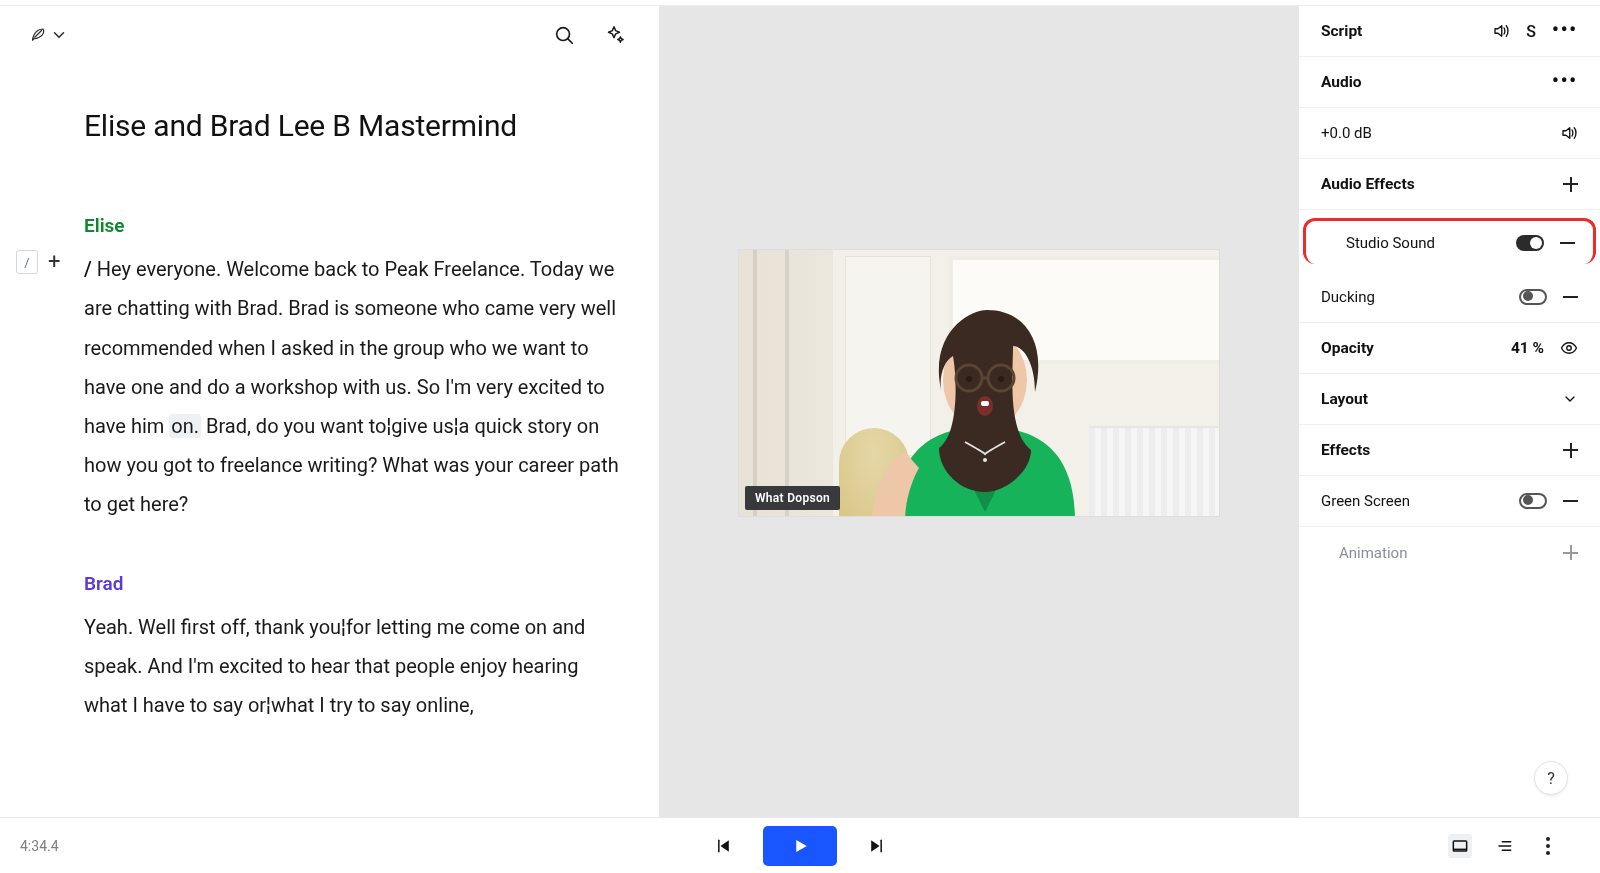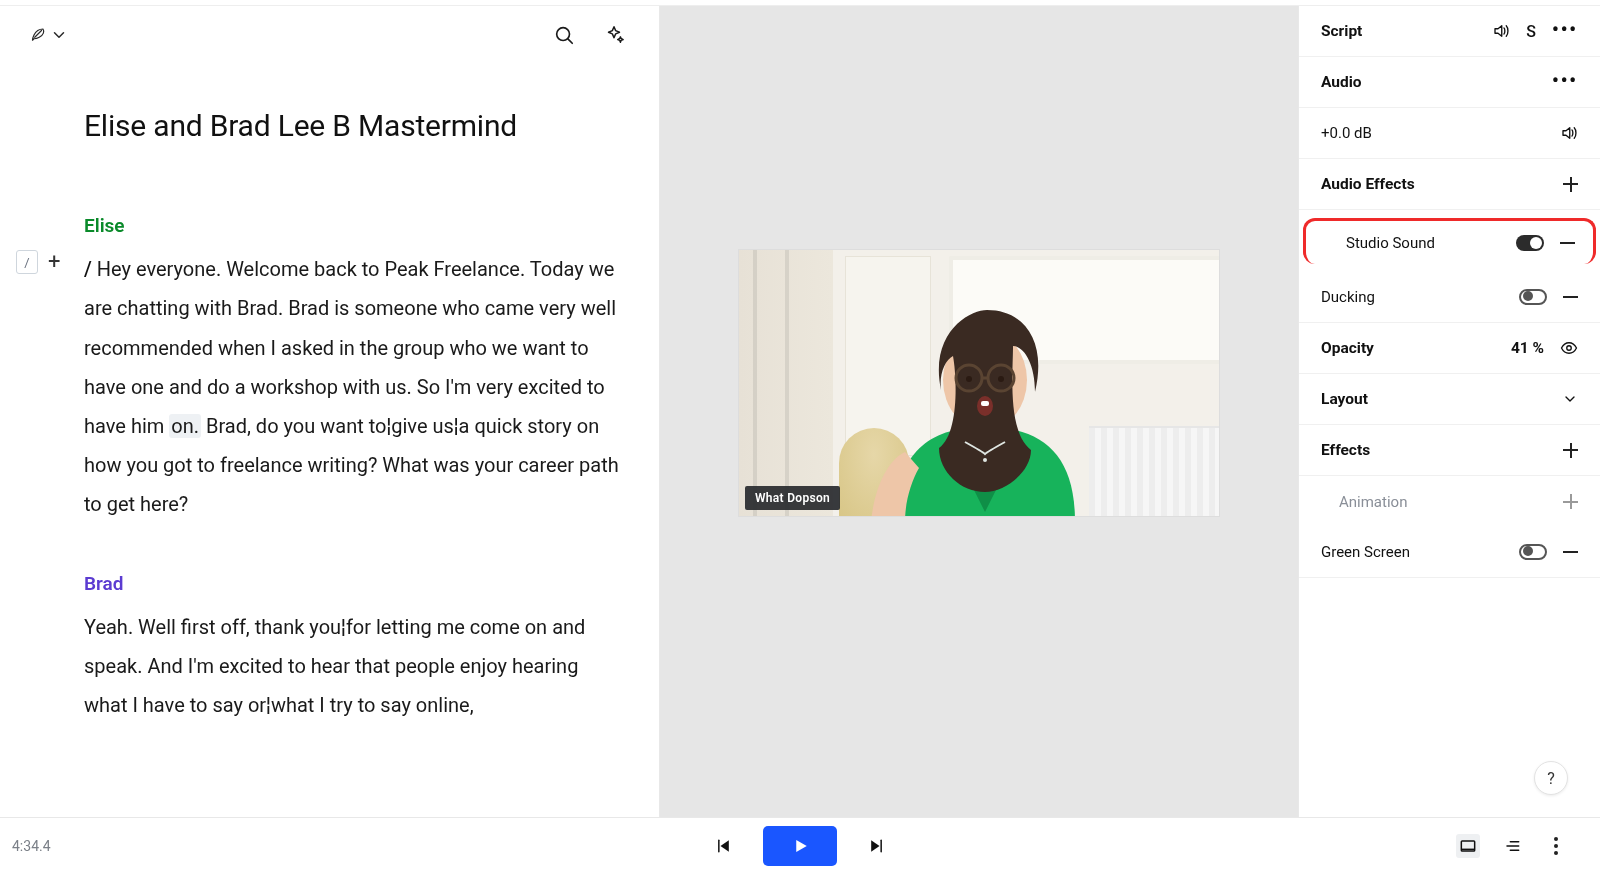--- a/index.html
+++ b/index.html
@@ -84,21 +84,21 @@
   .dots3 { letter-spacing:2px; font-weight:900; font-size:18px; line-height:0; position:relative; top:-2px;}
   .minus { width:15px; height:2px; background:#222; display:inline-block;}
   .plus-ic { position:relative; width:15px; height:15px; display:inline-block;}
   .plus-ic::before, .plus-ic::after { content:""; position:absolute; background:#222;}
   .plus-ic::before { left:0; top:6.5px; width:15px; height:2px;}
   .plus-ic::after  { top:0; left:6.5px; height:15px; width:2px;}
   .chev-down svg { width:16px; height:16px; }
   .eye svg { width:20px; height:20px;}
 
   
-  .bottom { height:56px; border-top:1px solid #e8e8e8; display:flex; align-items:center; padding:0 12px; gap:0; }
+  .bottom { height:56px; border-top:1px solid #e8e8e8; display:flex; align-items:center; padding:0 20px; gap:0; }
   .time { color:#7b8088; font-size:14px; padding-left:0;}
   .bcenter { position:absolute; left:50%; transform:translateX(-50%); display:flex; align-items:center; gap:22px;}
   .pbtn { width:36px; height:36px; display:flex; align-items:center; justify-content:center; color:#111; cursor:pointer;}
   .pbtn svg{ width:20px; height:20px;}
   .play { width:74px; height:40px; border-radius:5px; background:#1a56ff; display:flex; align-items:center; justify-content:center; cursor:pointer;}
   .play svg { width:18px;height:18px; fill:#fff;}
   .bottom { position:relative; }
   .bright { margin-left:auto; display:flex; align-items:center; gap:20px; padding-right:20px;}
   .bright .sq { width:24px;height:24px; display:flex; align-items:center; justify-content:center; border-radius:3px;}
   .bright .sq.active { background:#eef0f2;}
@@ -297,35 +297,35 @@
       </span>
     </div>
 
     <div class="prow bold">
       <span class="lbl">Effects</span>
       <span class="ctrls">
           <span class="plus-ic"></span>
         </span>
     </div>
 
-    <div class="prow sub muted no-border">
-      <span class="lbl">Animation</span>
-      <span class="ctrls">
-          <span class="plus-ic" style="opacity:0.45"></span>
-        </span>
-    </div>
-
     <div class="prow sub">
       <span class="lbl">Green Screen</span>
       <span class="ctrls">
         <span class="toggle off">
             <span class="knob"></span>
           </span>
         <span class="minus"></span>
       </span>
+    </div>
+
+    <div class="prow sub muted no-border">
+      <span class="lbl">Animation</span>
+      <span class="ctrls">
+          <span class="plus-ic" style="opacity:0.45"></span>
+        </span>
     </div>
 
   </div>
 
 </div>
 
 <div class="bottom">
   <span class="time">4:34.4</span>
 
   <div class="bcenter">

